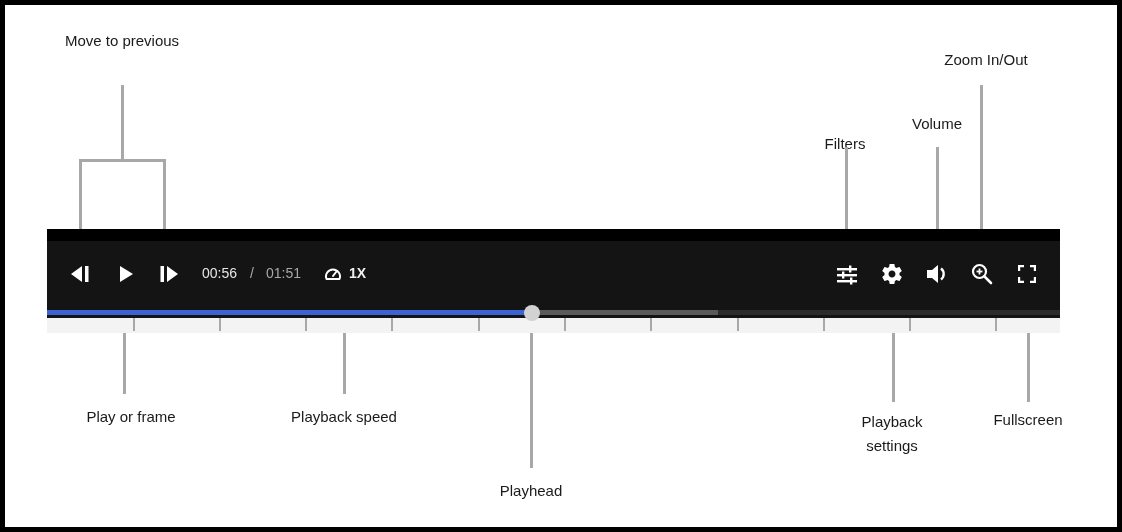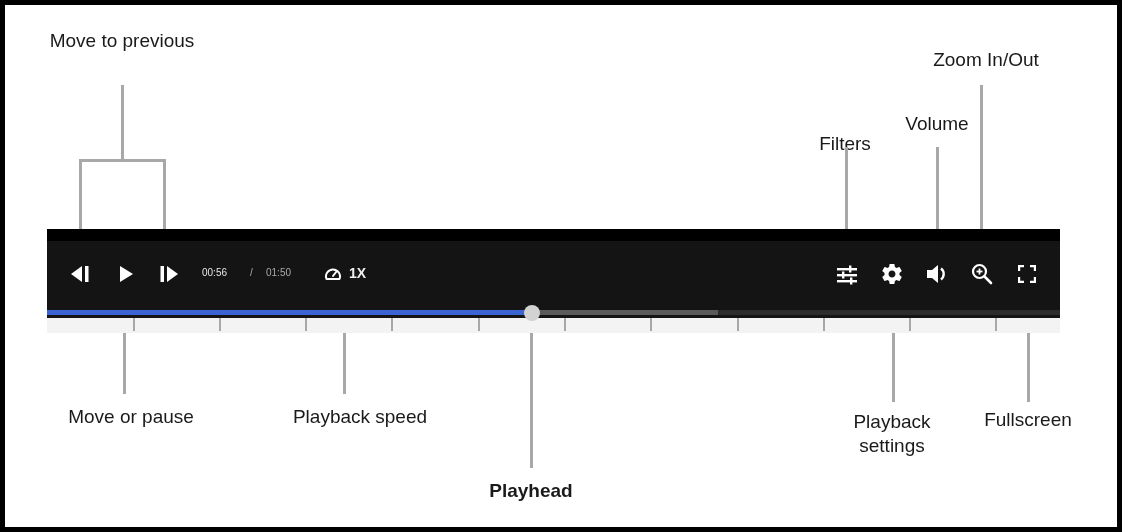--- a/index.html
+++ b/index.html
@@ -3,32 +3,32 @@
   <meta charset="utf-8">
   <style>
     * { box-sizing: border-box; margin: 0; padding: 0; }
     html, body { width: 1122px; height: 532px; overflow: hidden; background: #fff; }
     body { font-family: "Liberation Sans", "DejaVu Sans", sans-serif; color: #111; }
     .frame {
       position: absolute; left: 0; top: 0; width: 1122px; height: 532px;
       border: 5px solid #000; border-top-width: 5px; background: #fff;
     }
     .label {
-      position: absolute; font-size: 19px; line-height: 24px; color: #1a1a1a;
+      position: absolute; font-size: 15px; line-height: 24px; color: #1a1a1a;
       text-align: center; white-space: nowrap; transform: translateX(-50%);
     }
     .vline { position: absolute; width: 3px; background: #a8a8a8; }
     .hline { position: absolute; height: 3px; background: #a8a8a8; }
 
     
     .player-top { position: absolute; left: 47px; top: 229px; width: 1013px; height: 12px; background: #000; }
     .player { position: absolute; left: 47px; top: 241px; width: 1013px; height: 77px; background: #141414; }
     .ctrl-icon { position: absolute; display: flex; align-items: center; justify-content: center; cursor: pointer; }
     .ctrl-icon svg { display: block; }
-    .time { position: absolute; top: 264px; font-size: 10px; line-height: 18px; color: #e6e6e6; }
+    .time { position: absolute; top: 264px; font-size: 14px; line-height: 18px; color: #e6e6e6; }
     .time.total { color: #a8a8a8; }
     .time.sep { color: #a8a8a8; }
     .speed-label { position: absolute; left: 349px; top: 264px; font-size: 14px; line-height: 18px; font-weight: bold; color: #f0f0f0; }
 
     .track-bg { position: absolute; left: 47px; top: 310px; width: 1013px; height: 5px; background: #2c2c2c; }
     .track-buffer { position: absolute; left: 47px; top: 310px; width: 671px; height: 5px; background: #5a5a5a; }
     .track-played { position: absolute; left: 47px; top: 310px; width: 485px; height: 5px; background: #3b63d1; }
     .playhead { position: absolute; left: 524px; top: 305px; width: 16px; height: 16px; border-radius: 50%; background: #d2d2d2; cursor: grab; }
 
     .ruler { position: absolute; left: 47px; top: 318px; width: 1013px; height: 15px; background: #f3f3f3; }
@@ -41,27 +41,27 @@
 
 <div class="label" style="left:122px; top:29px;">
   <div>Move to previous</div>
 </div>
 <div class="vline" style="left:121px; top:85px; height:75px;"></div>
 <div class="hline" style="left:79px; top:159px; width:87px;"></div>
 <div class="vline" style="left:79px; top:159px; height:91px;"></div>
 <div class="vline" style="left:163px; top:159px; height:91px;"></div>
 
 <div class="vline" style="left:123px; top:288px; height:106px;"></div>
-<div class="label" style="left:131px; top:405px;">Move or pause</div>
+<div class="label" style="left:131px; top:405px;">Play or frame</div>
 
 <div class="vline" style="left:343px; top:290px; height:104px;"></div>
-<div class="label" style="left:344px; top:405px;margin-left:16px;">Playback speed</div>
+<div class="label" style="left:344px; top:405px;">Playback speed</div>
 
 <div class="vline" style="left:530px; top:318px; height:150px;"></div>
-<div class="label" style="left:531px; top:479px;font-weight:bold;">Playhead</div>
+<div class="label" style="left:531px; top:479px;">Playhead</div>
 
 <div class="label" style="left:845px; top:112px;margin-top:20px;">Filters</div>
 <div class="vline" style="left:845px; top:147px; height:106px;"></div>
 
 <div class="label" style="left:937px; top:112px;">Volume</div>
 <div class="vline" style="left:936px; top:147px; height:106px;"></div>
 
 <div class="label" style="left:980px; top:48px;margin-left:6px;">Zoom In/Out</div>
 <div class="vline" style="left:980px; top:85px; height:168px;"></div>
 
@@ -92,21 +92,21 @@
 
 <div class="ctrl-icon" style="left:156px; top:263px; width:26px; height:22px;">
   <svg width="22" height="18" viewBox="0 0 22 18">
     <rect x="2.5" y="1" width="3.5" height="16" fill="#fff"></rect>
     <polygon points="9,1 9,17 20,9" fill="#fff"></polygon>
   </svg>
 </div>
 
 <span class="time" style="left:202px;">00:56</span>
 <span class="time sep" style="left:250px;">/</span>
-<span class="time total" style="left:266px;">01:50</span>
+<span class="time total" style="left:266px;">01:51</span>
 
 <div class="ctrl-icon" style="left:323px; top:264px; width:20px; height:20px;">
   <svg width="18" height="16" viewBox="0 0 18 16">
     <path d="M2.5,13 A7,7 0 1 1 15.5,13 Z" fill="none" stroke="#fff" stroke-width="2" stroke-linejoin="round"></path>
     <line x1="9" y1="10" x2="12.5" y2="5.5" stroke="#fff" stroke-width="2" stroke-linecap="round"></line>
   </svg>
 </div>
 <span class="speed-label">1X</span>
 
 <div class="ctrl-icon" style="left:834px; top:263px; width:26px; height:24px;">

